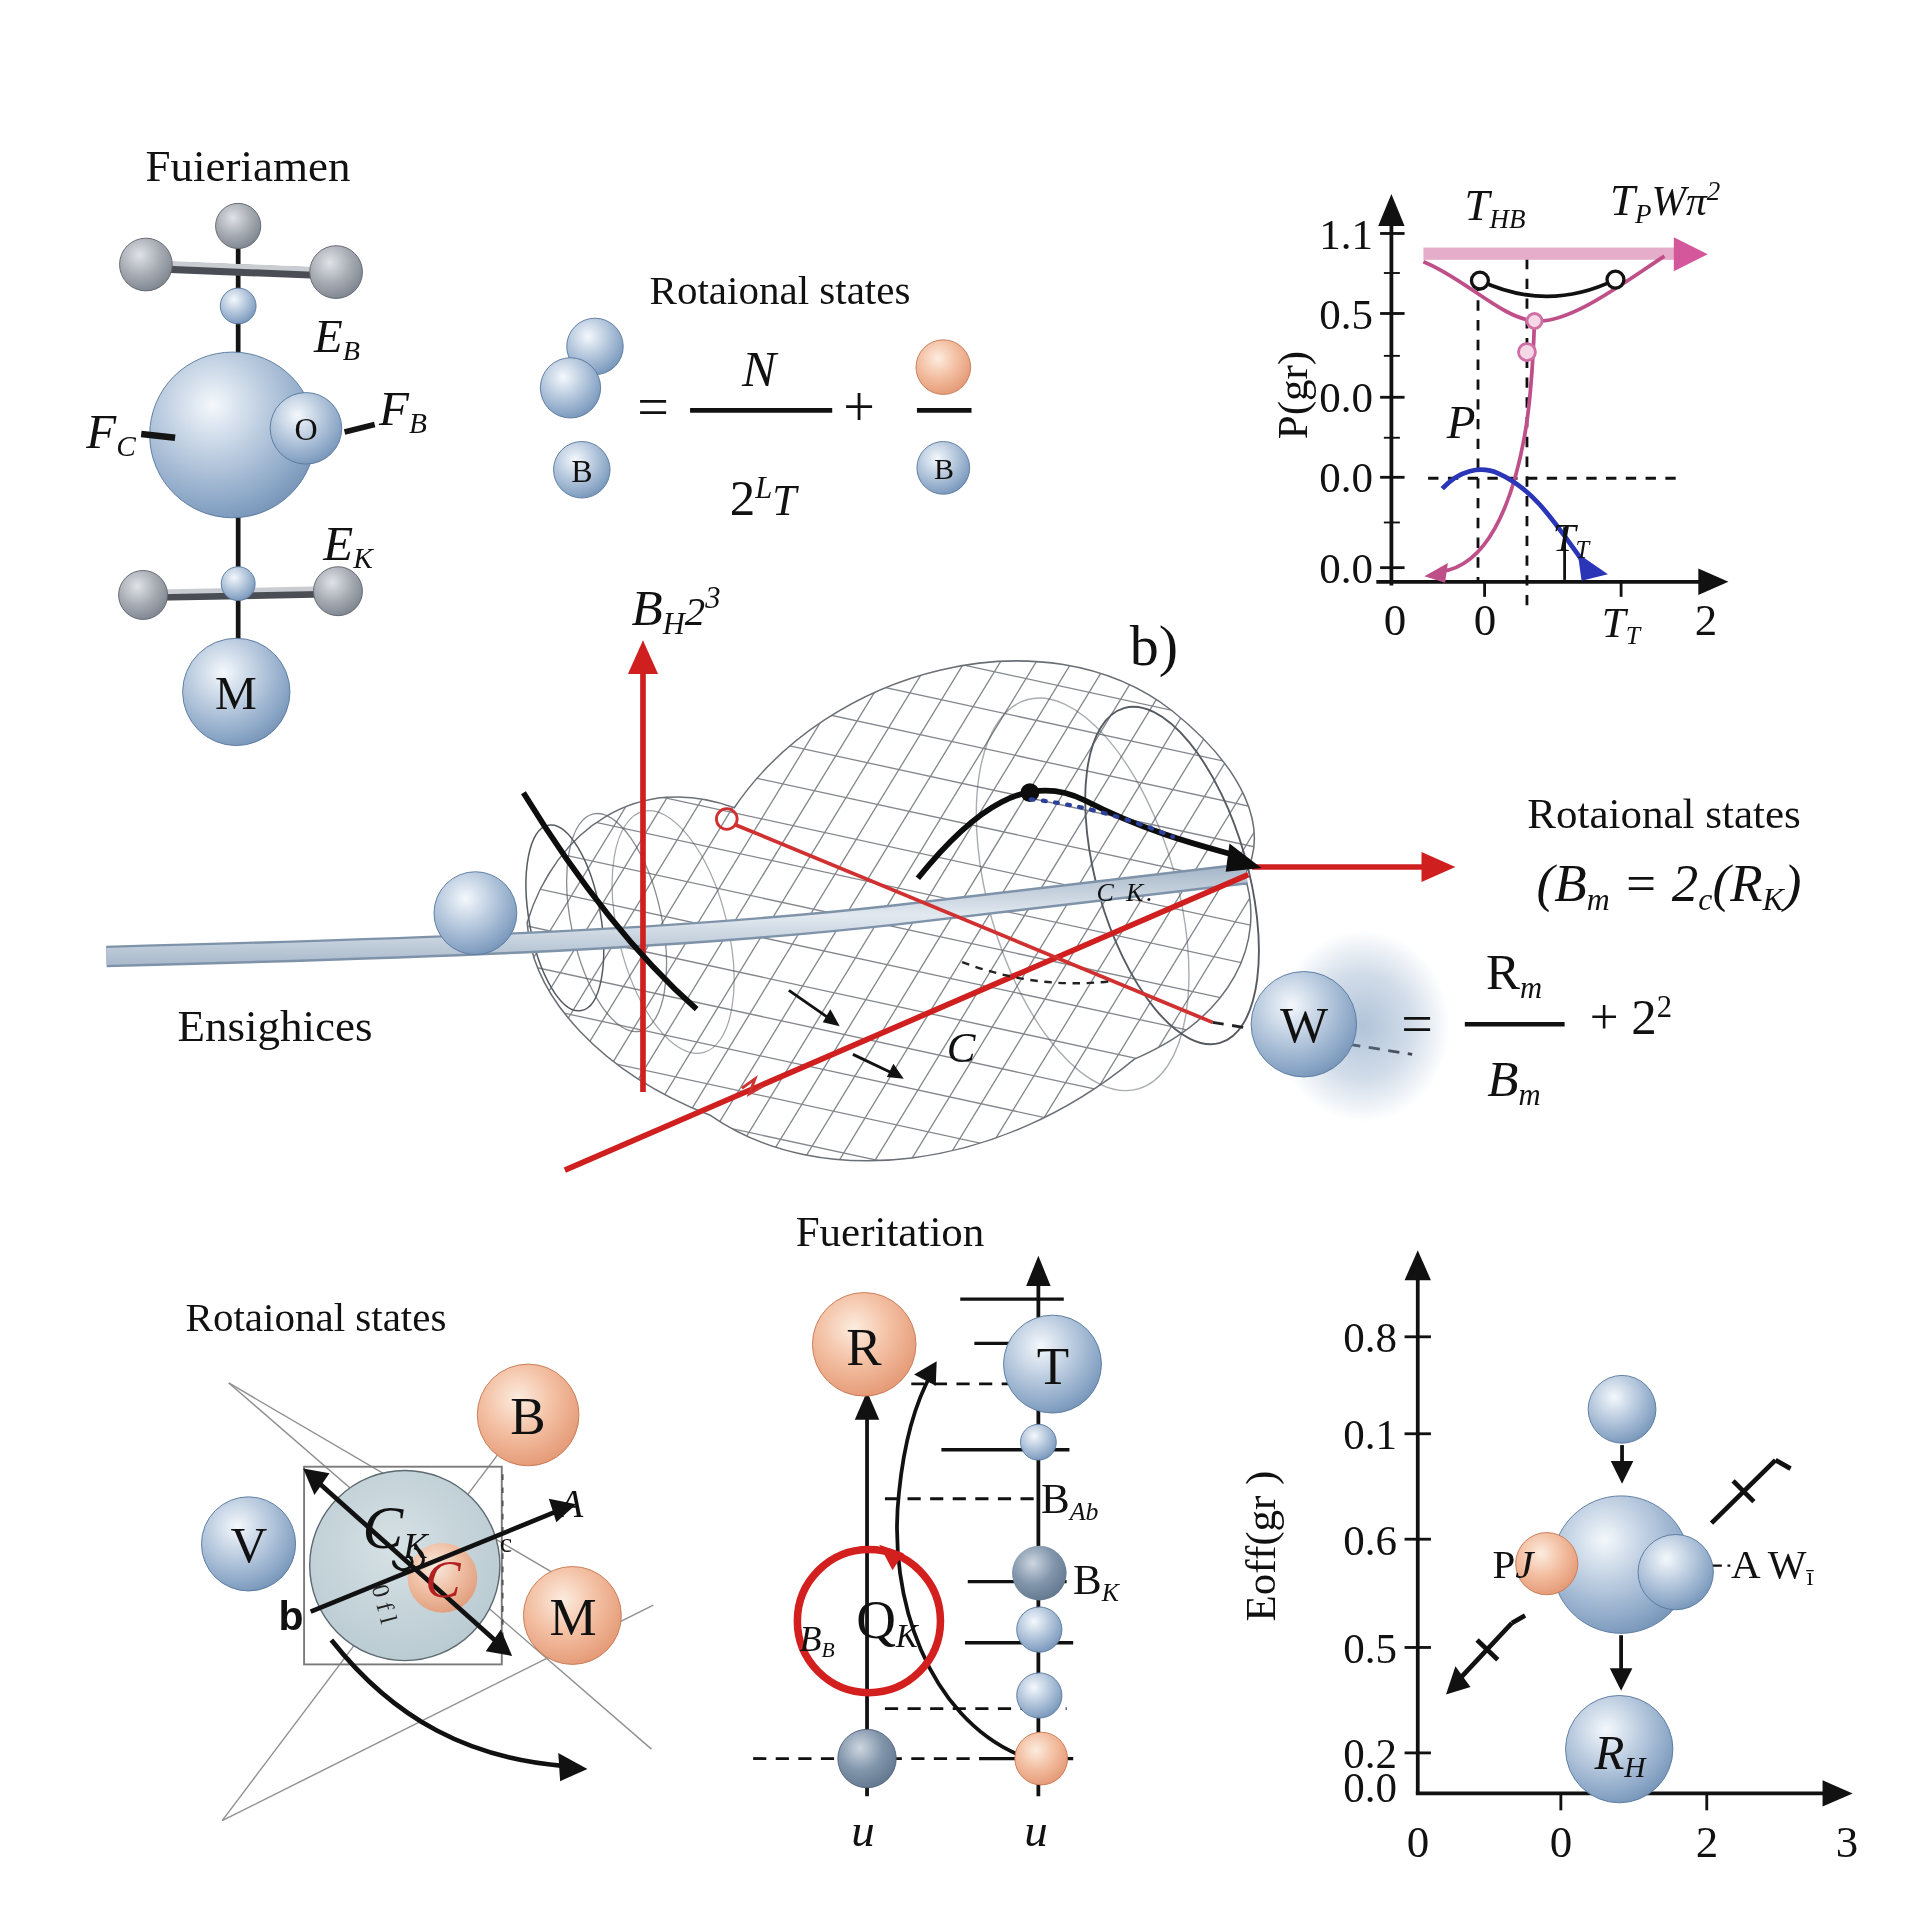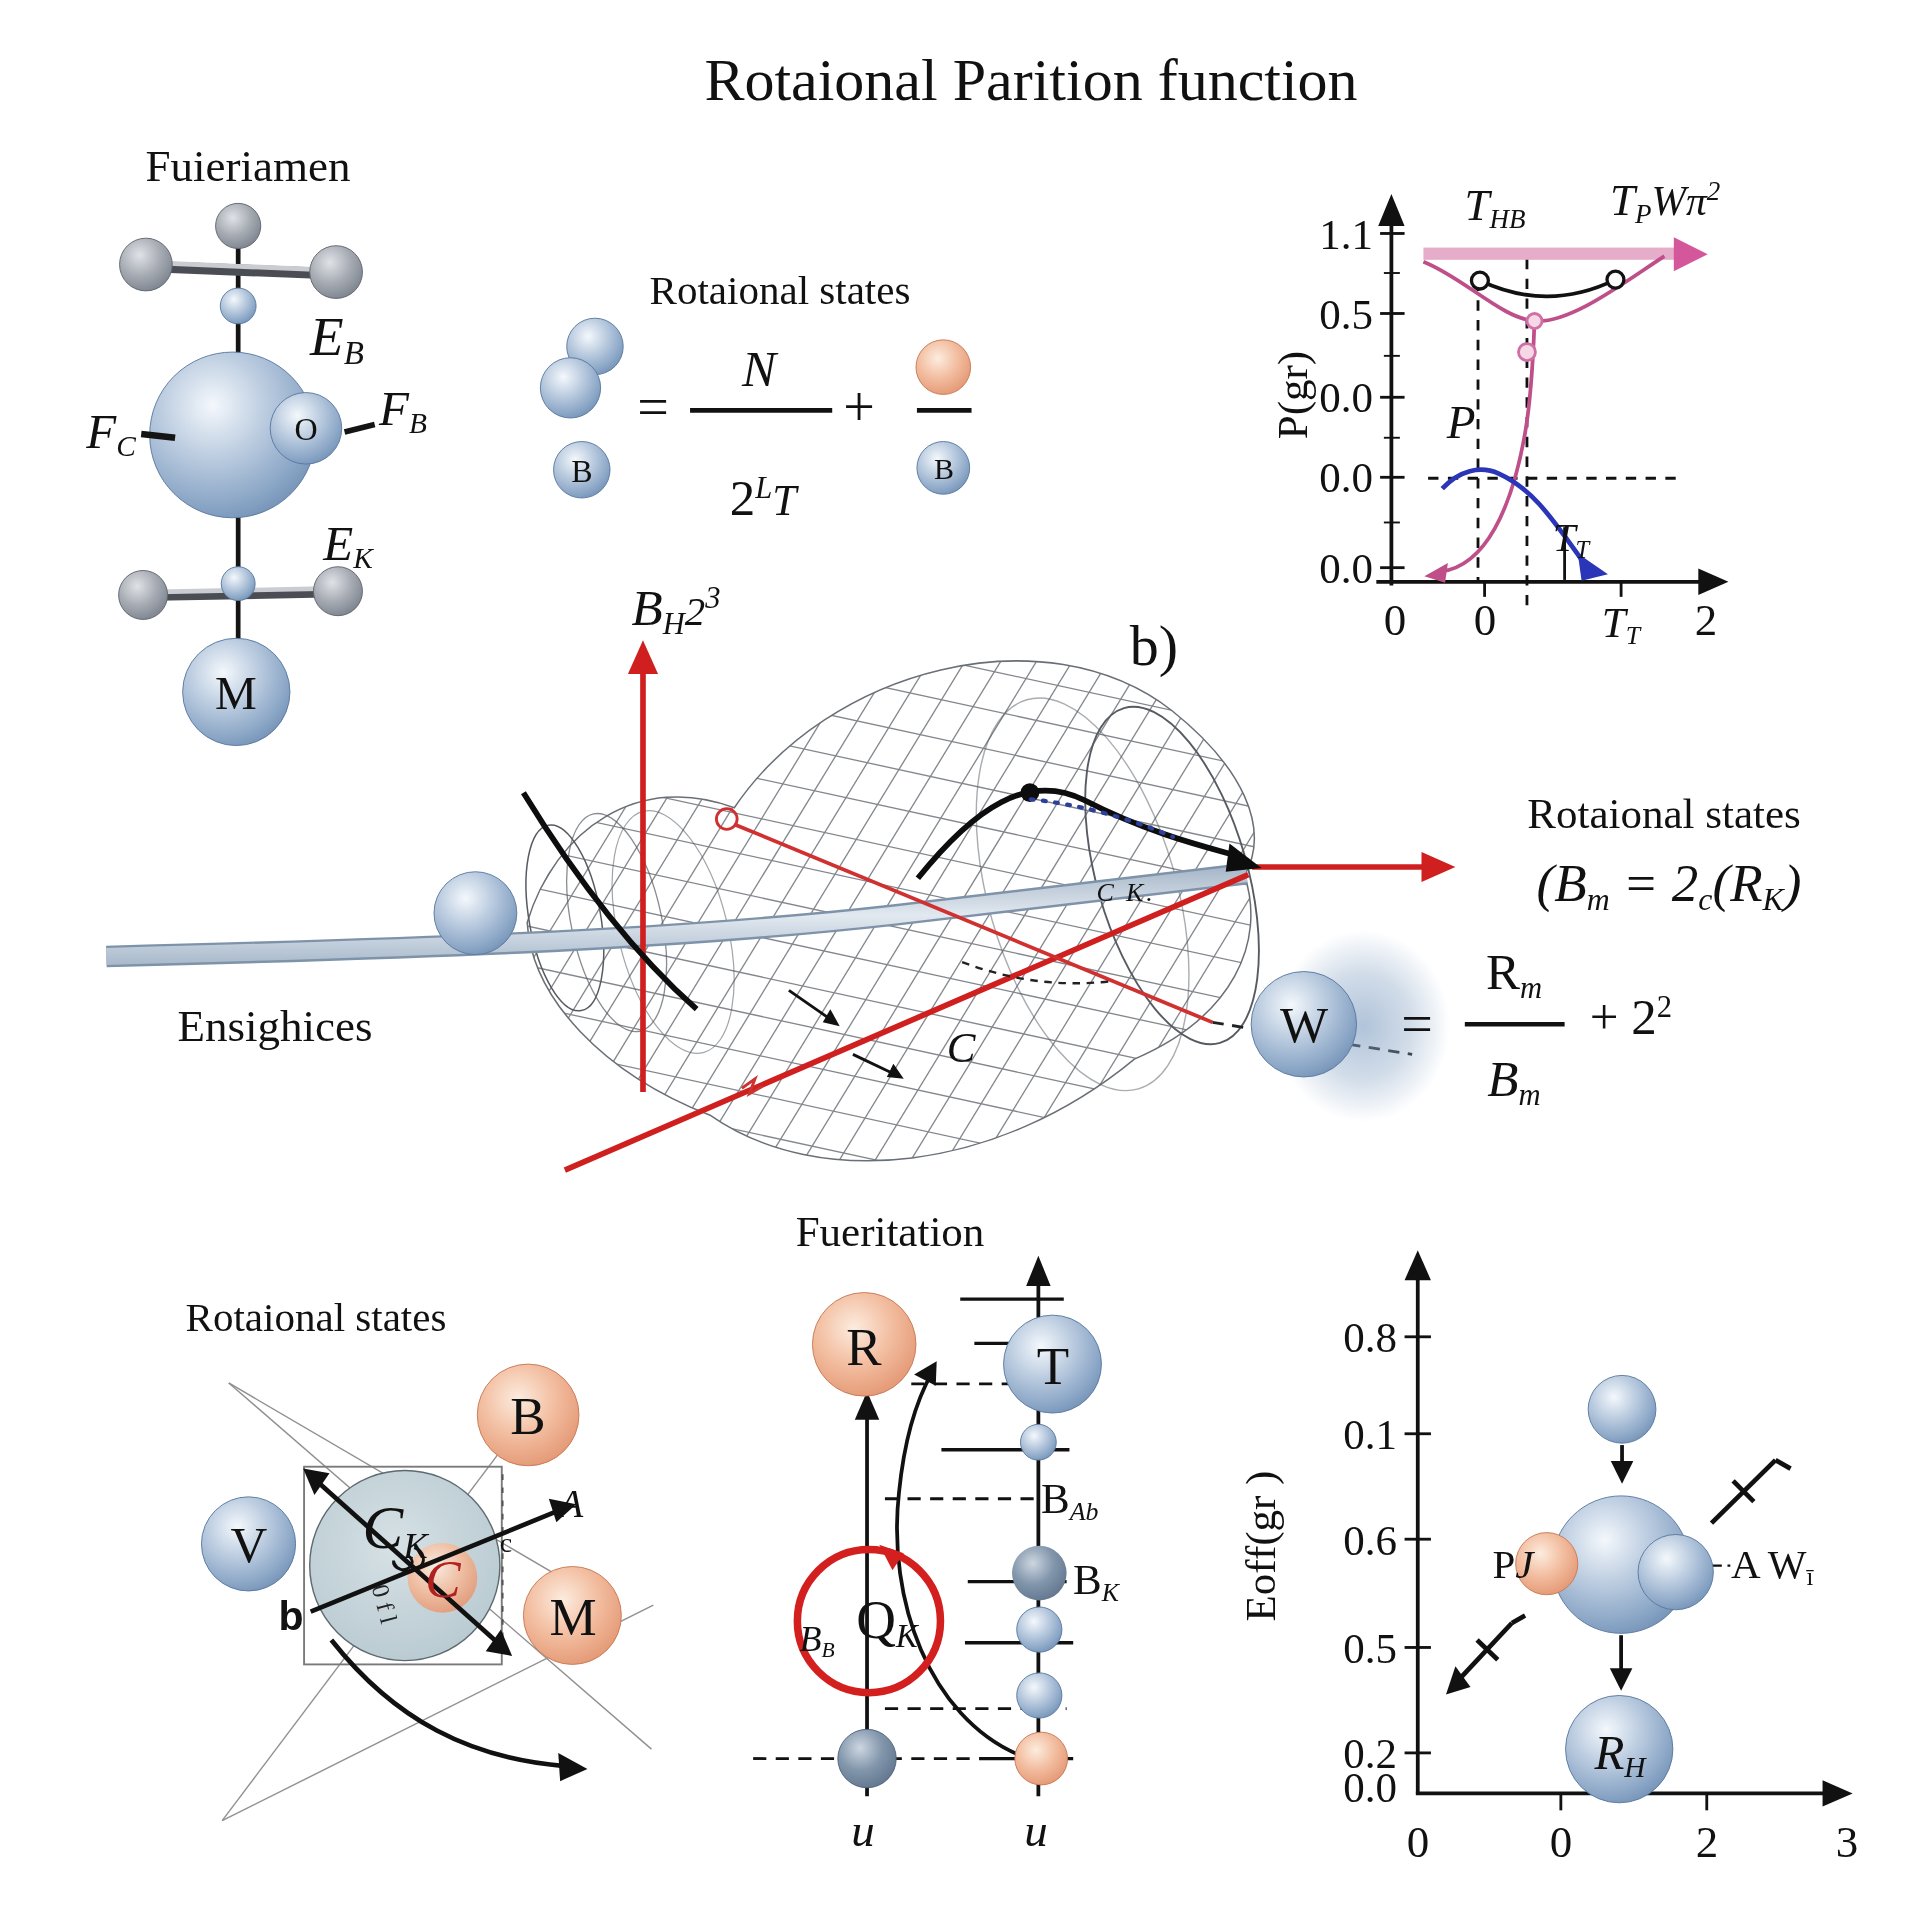--- a/index.html
+++ b/index.html
@@ -307,24 +307,23 @@
     </g>
     <g stroke="#111" stroke-width="5">
       <line x1="1606" y1="1724" x2="1548" y2="1786"></line>
       <line x1="1606" y1="1724" x2="1620" y2="1716"></line>
       <line x1="1569" y1="1742" x2="1591" y2="1763"></line>
     </g>
     <polygon points="1536,1800 1562,1792 1546,1770" fill="#111"></polygon>
   </g>
 </svg>
 
-<div class="lbl" style="left:1031px;top:80px;font-size:60px;">Rotaional Parition function</div>
 
 <div class="lbl" style="left:248px;top:166px;font-size:45px;">Fuieriamen</div>
-<div class="lbl it" style="left:337px;top:336px;font-size:55px;font-family:Liberation Serif, serif;"><span>E</span><sub>B</sub></div>
+<div class="lbl it" style="left:337px;top:336px;font-size:47px;font-family:Liberation Serif, serif;"><span>E</span><sub>B</sub></div>
 <div class="lbl it" style="left:111px;top:431px;font-size:49px;"><span>F</span><sub>C</sub></div>
 <div class="lbl it" style="left:403px;top:408px;font-size:49px;"><span>F</span><sub>B</sub></div>
 <div class="lbl it" style="left:348px;top:501px;font-size:49px;margin-top:42px;"><span>E</span><sub>K</sub></div>
 <div class="lbl" style="left:306px;top:429px;font-size:32px;">O</div>
 <div class="lbl" style="left:236px;top:693px;font-size:47px;">M</div>
 
 <div class="lbl" style="left:780px;top:290px;font-size:41px;">Rotaional states</div>
 <div class="lbl" style="left:582px;top:471px;font-size:32px;">B</div>
 <div class="lbl" style="left:653px;top:407px;font-size:56px;">=</div>
 <div class="lbl it" style="left:759px;top:369px;font-size:51px;">N</div>

